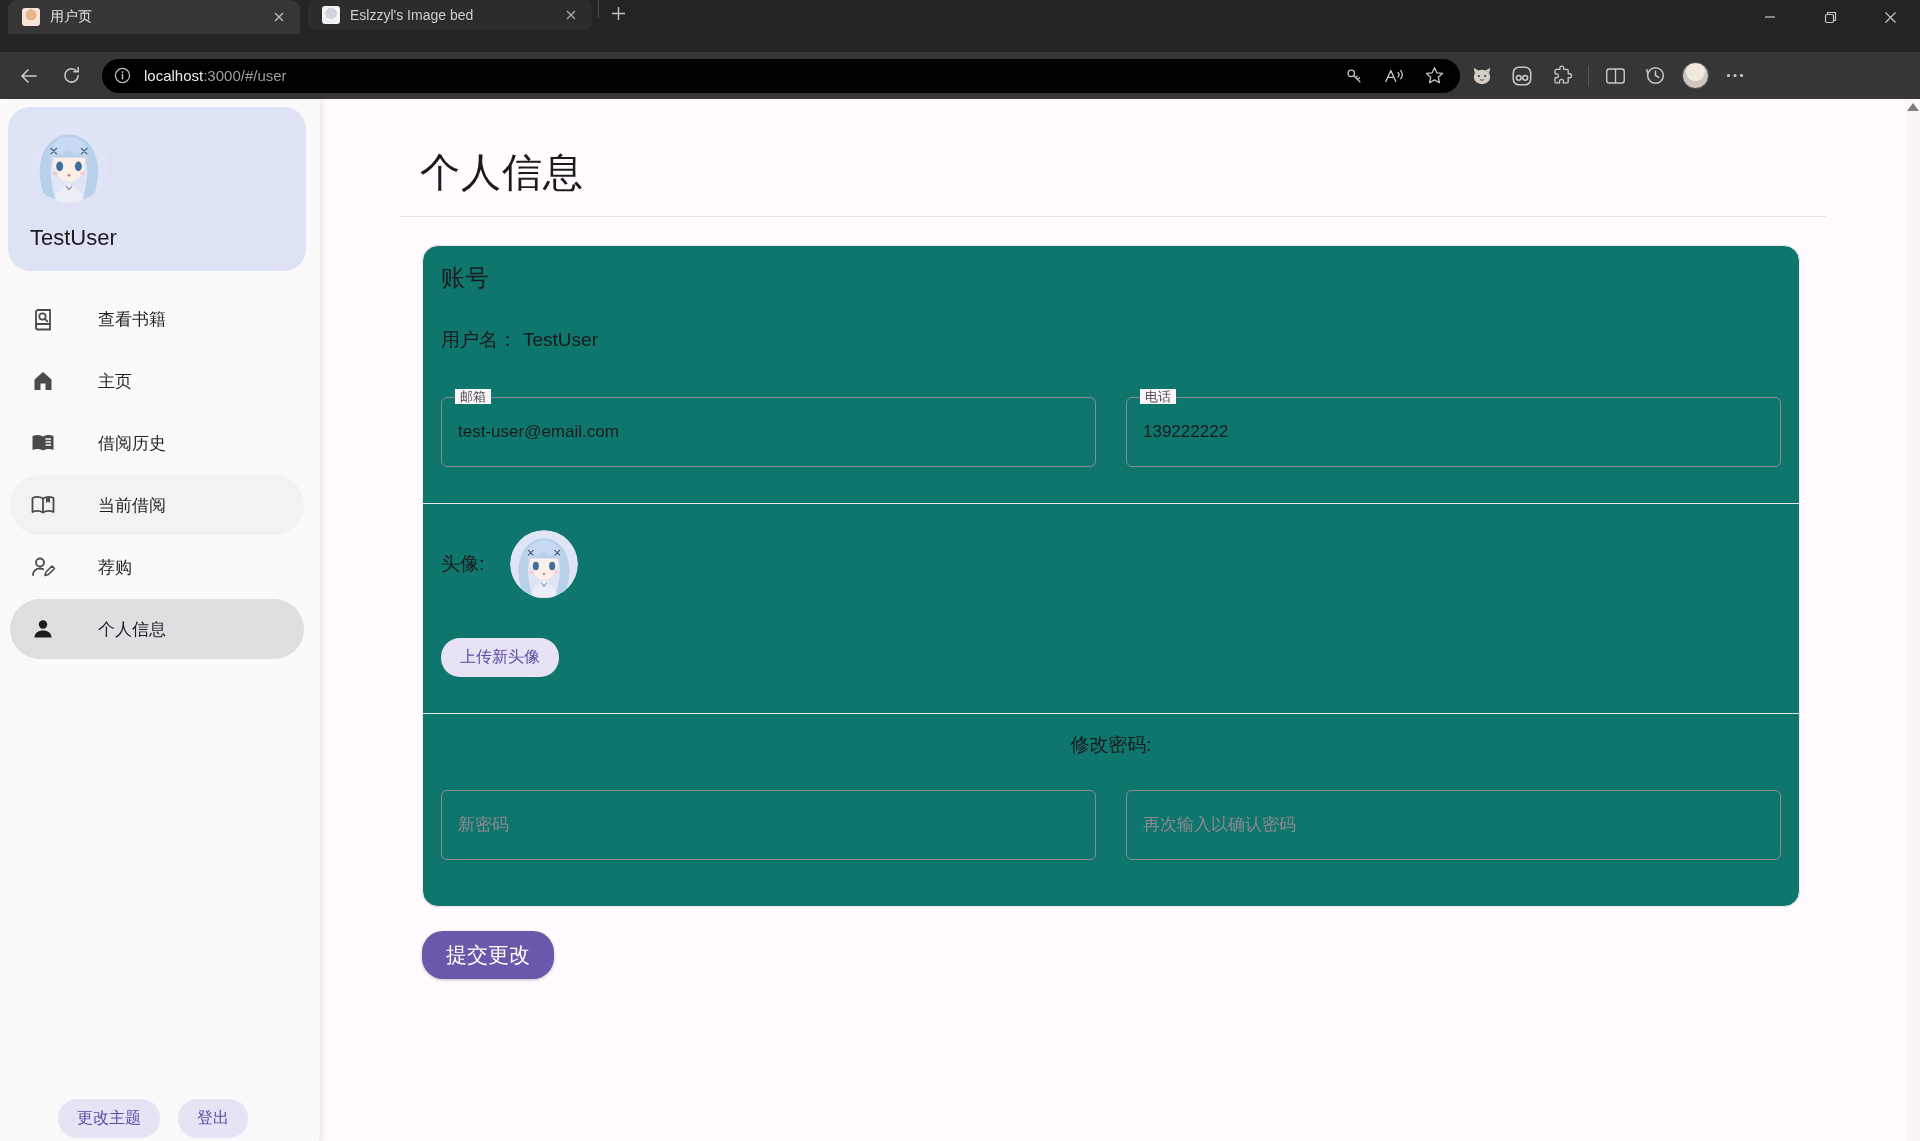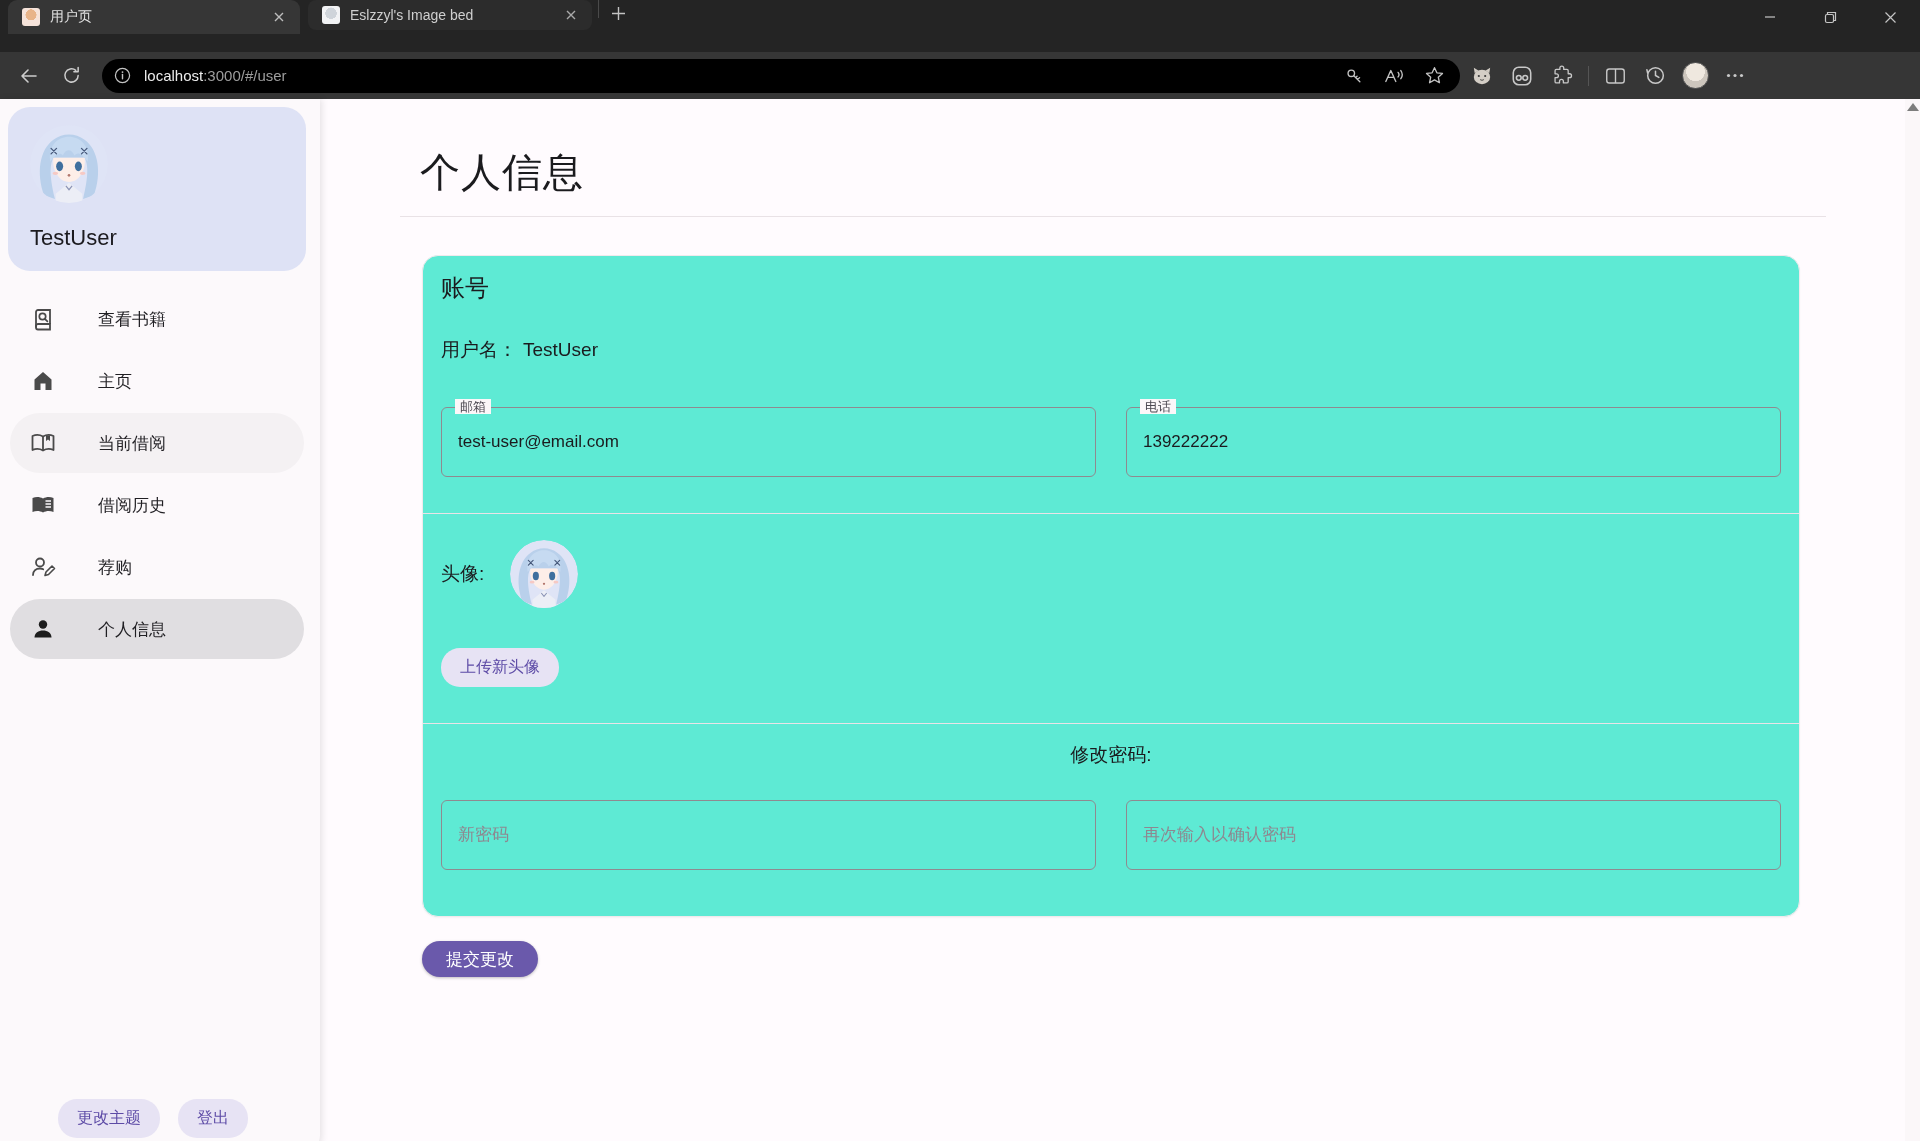--- a/index.html
+++ b/index.html
@@ -48,38 +48,38 @@
   .nav-ic { width:26px; height:26px; display:flex; align-items:center; justify-content:center; }
   .nav-label { font-size:17px; color:#201f23; }
   .sidebar-footer { position:absolute; bottom:15px; left:58px; display:flex; gap:18px; }
   .tonal-btn { background:#e7e3f4; color:#5d4ba6; border:none; border-radius:19px; height:39px; padding:0 19px; font-size:16px; font-family:inherit; cursor:pointer; }
 
   
   .main { flex:1; padding:46px 0 0 80px; background:#fffbfe; }
   .page-title { font-size:40px; font-weight:400; color:#1b1b1e; margin-left:20px; letter-spacing:1px; }
   .title-divider { border:none; border-top:1px solid #e9e2e6; width:1426px; margin-top:16px; }
 
-  .card { width:1378px; margin:38px 0 0 22px; background:#5eead4; border:1px solid #f0eaed; border-radius:16px; box-shadow:0 1px 2px rgba(0,0,0,.04); padding:16px 18px 46px 18px; }
+  .card { width:1378px; margin:28px 0 0 22px; background:#0f766e; border:1px solid #f0eaed; border-radius:16px; box-shadow:0 1px 2px rgba(0,0,0,.04); padding:16px 18px 46px 18px; }
   .card-title { font-size:24px; font-weight:400; color:#1b1b1e; }
   .row-label { font-size:19px; color:#1b1b1e;text-align:center; }
   .username-row { margin-top:33px; display:flex; gap:6px; align-items:baseline; }
   .fields-row { display:flex; gap:30px; margin-top:44px; }
   .field { position:relative; flex:1; height:70px; }
   .field input { width:100%; height:100%; border:1px solid #8f8a8f; border-radius:6px; background:transparent; font-size:17px; color:#1b1b1e; padding:0 16px; font-family:inherit; outline:none; }
   .field input::placeholder { color:#8d8890; }
   .float-label { position:absolute; top:-8px; left:14px; background:#fcf7f9; padding:0 5px; font-size:13px; color:#4c4851; line-height:15px; }
   .card-divider { border:none; border-top:1px solid #eae3e7; margin:36px -18px 0 -18px; }
 
   .avatar-row { display:flex; align-items:center; gap:26px; margin-top:26px; }
   .small-avatar { width:68px; height:68px; border-radius:50%; overflow:hidden; }
   .upload-btn { margin-top:40px; }
   .pw-label { margin-top:18px; }
   .pw-fields { margin-top:32px; }
 
-  .submit-btn { margin:24px 0 0 22px; background:#6a59ab; color:#ffffff; border:none; border-radius:21px; height:36px; padding:0 24px; font-size:17px; font-family:inherit; cursor:pointer; box-shadow:0 1px 3px rgba(0,0,0,.25); }
+  .submit-btn { margin:24px 0 0 22px; background:#6a59ab; color:#ffffff; border:none; border-radius:21px; height:48px; padding:0 24px; font-size:21px; font-family:inherit; cursor:pointer; box-shadow:0 1px 3px rgba(0,0,0,.25); }
 
   
   .scrollbar { position:absolute; right:0; top:0; width:15px; height:1054px; background:#fbf7f9; display:flex; flex-direction:column; align-items:center; justify-content:space-between; padding:4px 0; z-index:3; }
   .sb-arrow-up { width:0; height:0; border-left:6px solid transparent; border-right:6px solid transparent; border-bottom:8px solid #7d7d7d; }
   .sb-arrow-down { width:0; height:0; border-left:6px solid transparent; border-right:6px solid transparent; border-top:8px solid #7d7d7d; }
 
   svg { display:block; }
 </style>
 </head>
 <body>
@@ -257,39 +257,39 @@
         <span class="nav-label">查看书籍</span>
       </div>
       <div class="nav-item">
         <span class="nav-ic">
           <svg width="24" height="24" viewBox="0 0 24 24">
               <path d="M12 3 L3.5 10.5 V21 H9.5 V14.5 H14.5 V21 H20.5 V10.5 Z" fill="#4a4a4a"></path>
             </svg>
         </span>
         <span class="nav-label">主页</span>
       </div>
+      <div class="nav-item">
+        <span class="nav-ic">
+          <svg width="26" height="24" viewBox="0 0 26 24">
+              <path d="M2.5 5 C6 3.5 9.5 3.5 13 5.5 V19.5 C9.5 17.5 6 17.5 2.5 19 Z" fill="#4a4a4a"></path>
+              <path d="M13 5.5 C16.5 3.5 20 3.5 23.5 5 V19 C20 17.5 16.5 17.5 13 19.5 Z" fill="#4a4a4a"></path>
+              <path d="M15.5 8 H21 M15.5 11 H21 M15.5 14 H21" stroke="#fcf9fb" stroke-width="1.3"></path>
+            </svg>
+        </span>
+        <span class="nav-label">借阅历史</span>
+      </div>
       <div class="nav-item hovered">
         <span class="nav-ic">
           <svg width="26" height="24" viewBox="0 0 26 24">
               <path d="M2.5 5 C6 3.5 9.5 3.5 13 5.5 C16.5 3.5 20 3.5 23.5 5 V19 C20 17.5 16.5 17.5 13 19.5 C9.5 17.5 6 17.5 2.5 19 Z" fill="none" stroke="#4a4a4a" stroke-width="1.8" stroke-linejoin="round"></path>
               <path d="M13 5.5 V19.5" stroke="#4a4a4a" stroke-width="1.8"></path>
               <path d="M16 4.5 L16 10 L18 8.5 L20 10 L20 4.5" fill="#4a4a4a"></path>
             </svg>
         </span>
         <span class="nav-label">当前借阅</span>
-      </div>
-      <div class="nav-item">
-        <span class="nav-ic">
-          <svg width="26" height="24" viewBox="0 0 26 24">
-              <path d="M2.5 5 C6 3.5 9.5 3.5 13 5.5 V19.5 C9.5 17.5 6 17.5 2.5 19 Z" fill="#4a4a4a"></path>
-              <path d="M13 5.5 C16.5 3.5 20 3.5 23.5 5 V19 C20 17.5 16.5 17.5 13 19.5 Z" fill="#4a4a4a"></path>
-              <path d="M15.5 8 H21 M15.5 11 H21 M15.5 14 H21" stroke="#fcf9fb" stroke-width="1.3"></path>
-            </svg>
-        </span>
-        <span class="nav-label">借阅历史</span>
       </div>
       <div class="nav-item">
         <span class="nav-ic">
           <svg width="26" height="24" viewBox="0 0 26 24">
               <circle cx="10" cy="7.5" r="4" fill="none" stroke="#4a4a4a" stroke-width="1.8"></circle>
               <path d="M3 20 c0 -4 3 -6.5 7 -6.5 c1.2 0 2.3 .2 3.2 .7" fill="none" stroke="#4a4a4a" stroke-width="1.8" stroke-linecap="round"></path>
               <path d="M15 20.5 l1 -3.5 l6 -6 l2.5 2.5 l-6 6 Z" fill="none" stroke="#4a4a4a" stroke-width="1.6" stroke-linejoin="round"></path>
             </svg>
         </span>
         <span class="nav-label">荐购</span>

